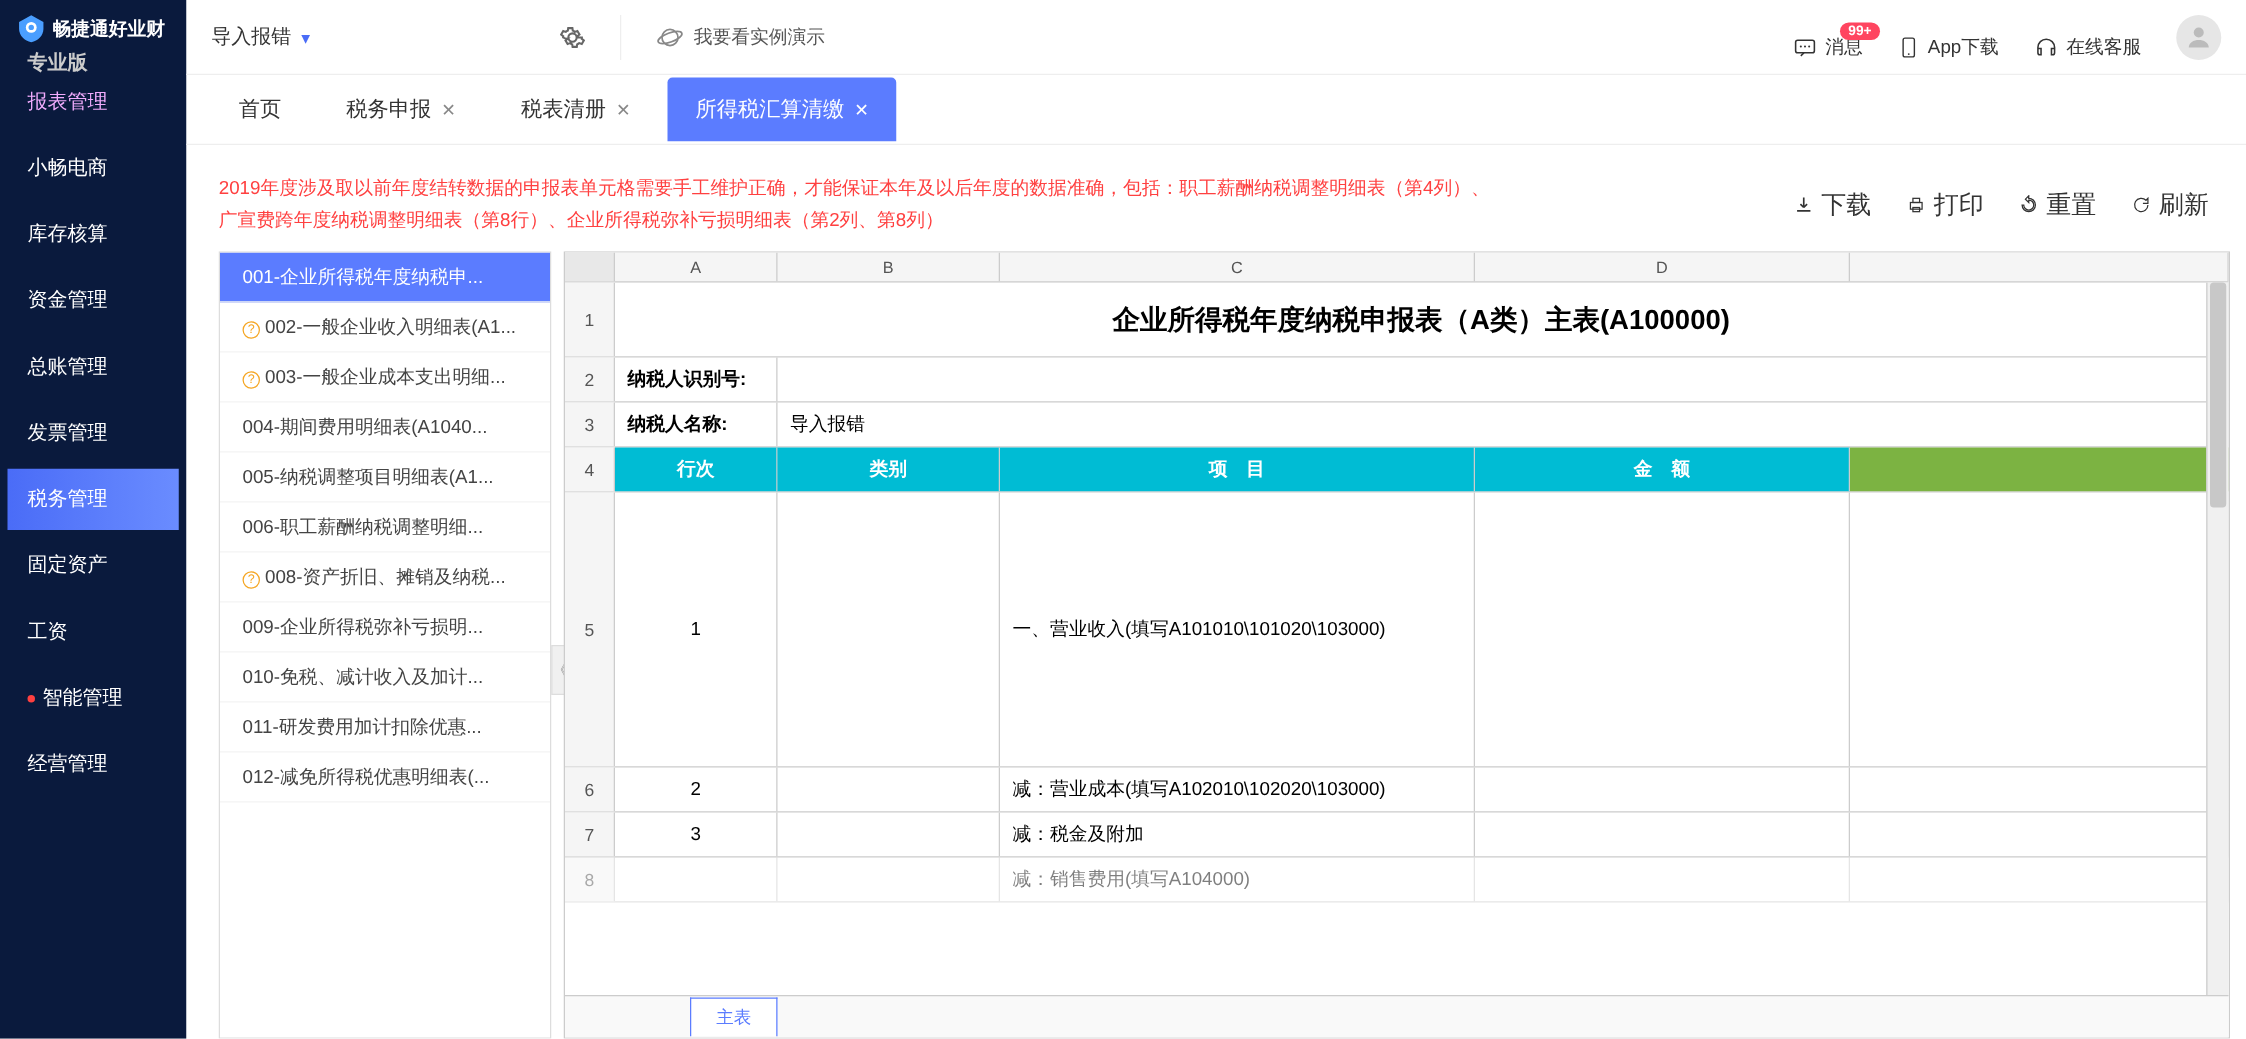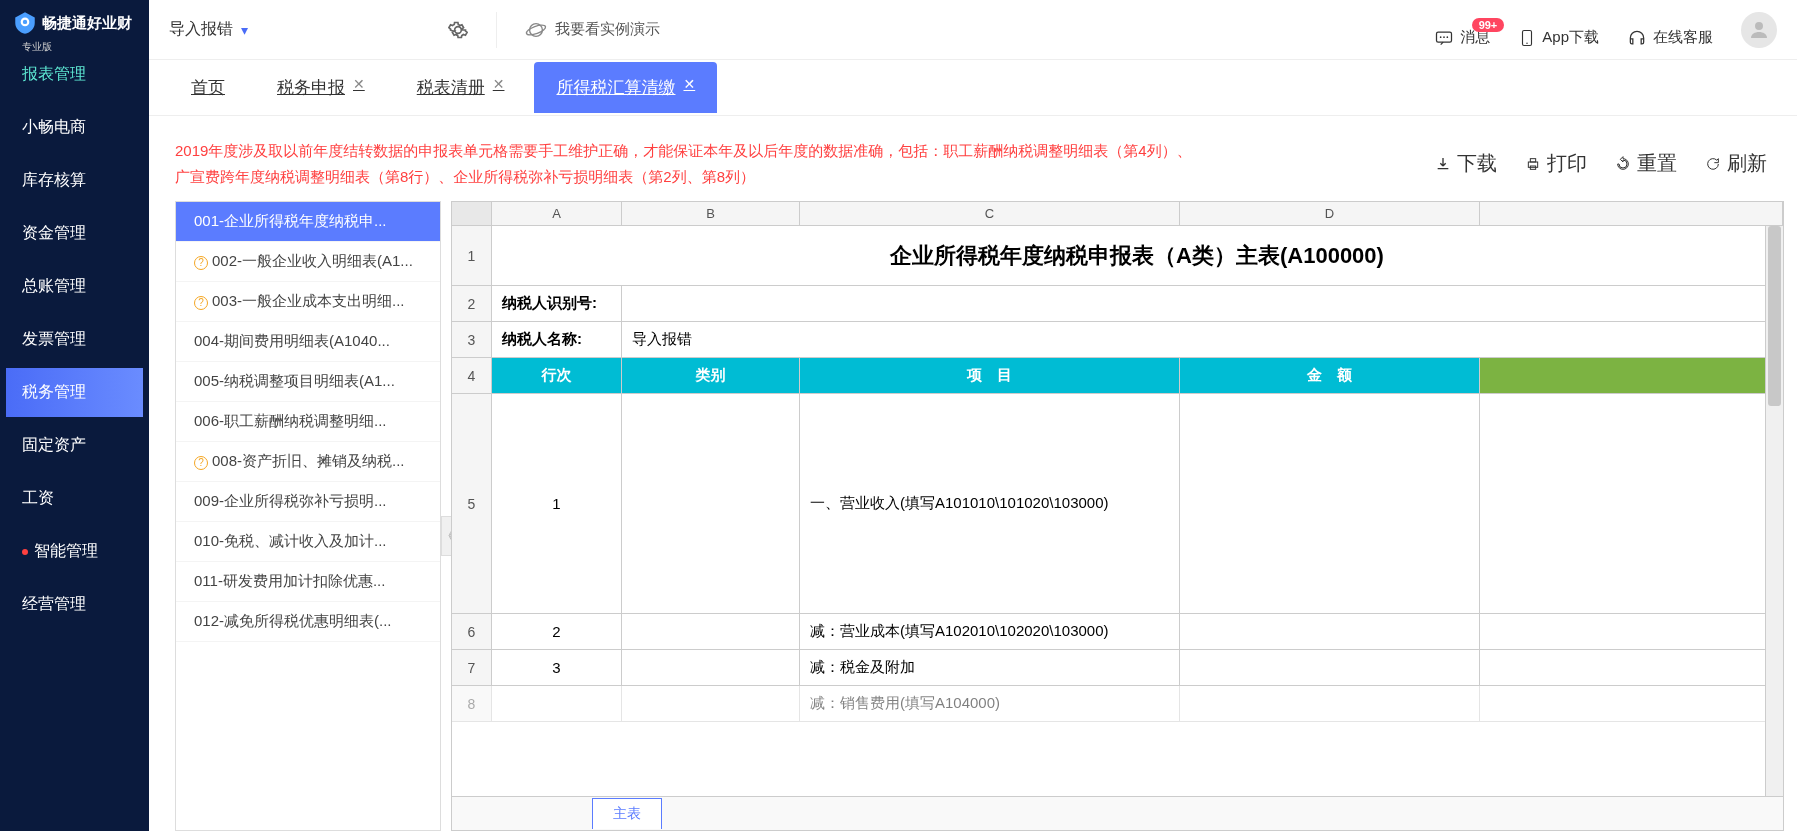--- a/index.html
+++ b/index.html
@@ -1,38 +1,38 @@
 <!DOCTYPE html>
 <html><head>
 <meta charset="utf-8">
 <style>
 * { margin:0; padding:0; box-sizing:border-box; font-family:"Microsoft YaHei","PingFang SC",sans-serif; }
 body { width:1797px; height:831px; overflow:hidden; background:#fff; display:flex; }
 .sidebar { width:149px; height:100%; background:#0a1a3d; color:#fff; display:flex; flex-direction:column; }
 .logo-area { padding:10px 12px 4px; display:flex; align-items:center; gap:4px; }
 .logo-svg { width:26px; height:26px; flex-shrink:0; }
 .logo-text { font-size:15px; font-weight:600; white-space:nowrap; }
-.edition { font-size:10px; color:#ccc; padding:0 0 6px 22px; }
+.edition { font-size:16px; color:#ccc; padding:0 0 6px 22px;font-weight:bold; }
 .nav-list { flex:1; overflow:hidden; }
 .nav-item { padding:16px 22px; font-size:16px; cursor:pointer; white-space:nowrap; position:relative; }
 .nav-item.active { background:linear-gradient(90deg,#4a6cf7,#6a8cff); border-radius:0; margin:2px 6px; padding:14px 16px; }
 .nav-item .dot { display:inline-block; width:6px; height:6px; background:#ff4040; border-radius:50%; margin-right:6px; vertical-align:middle; }
 .main { flex:1; display:flex; flex-direction:column; height:100%; }
 .topbar { height:60px; border-bottom:1px solid #eee; display:flex; align-items:center; padding:0 20px; gap:20px; }
 .project-select { display:flex; align-items:center; gap:8px; font-size:16px; color:#333; cursor:pointer; padding-right:180px; }
 .chev { color:#4a6cf7; font-size:14px; }
 .gear-btn { width:20px; height:20px; cursor:pointer; color:#666; }
 .topbar-divider { width:1px; height:36px; background:#eee; margin:0 8px; }
 .demo-link { display:flex; align-items:center; gap:8px; color:#555; font-size:15px; cursor:pointer; }
 .top-right { margin-left:auto; display:flex; align-items:flex-end; gap:28px; }
 .tr-item { display:flex; align-items:center; gap:6px; font-size:15px; color:#333; cursor:pointer; position:relative; }
 .badge { position:absolute; top:-10px; right:-14px; background:#ff4560; color:#fff; font-size:11px; padding:1px 7px; border-radius:10px; font-weight:600; }
 .avatar { width:36px; height:36px; background:#e6e6e6; border-radius:50%; display:flex; align-items:center; justify-content:center; }
 .tabs { height:56px; border-bottom:1px solid #eee; display:flex; align-items:center; padding:0 20px; gap:8px; }
-.tab { padding:14px 22px; font-size:17px; color:#333; cursor:pointer; display:flex; gap:8px; border-radius:4px 4px 0 0;text-decoration:underline; }
+.tab { padding:14px 22px; font-size:17px; color:#333; cursor:pointer; display:flex; align-items:center; gap:8px; border-radius:4px 4px 0 0; }
 .tab .close { color:#888; font-size:14px; }
 .tab.active { background:#5b7cff; color:#fff; }
 .tab.active .close { color:#fff; }
 .toolbar { display:flex; align-items:center; padding:22px 30px 12px 26px; gap:20px; }
 .notice { color:#ff4040; font-size:15px; line-height:1.7; max-width:1020px; }
 .actions { margin-left:auto; display:flex; gap:28px; }
 .act-btn { display:flex; align-items:center; gap:6px; font-size:20px; color:#333; cursor:pointer; }
 .content { flex:1; display:flex; padding:0 13px 0 26px; overflow:hidden; position:relative; }
 .tree { width:266px; border:1px solid #ddd; overflow-y:auto; font-size:15px; }
 .tree-item { padding:10px 12px 10px 18px; cursor:pointer; white-space:nowrap; overflow:hidden; text-overflow:ellipsis; border-bottom:1px solid #f4f4f4; position:relative; color:#444; }
@@ -47,39 +47,39 @@
 .sheet-body { flex:1; overflow:auto; }
 .srow { display:flex; border-bottom:1px solid #ccc; }
 .row-h { width:40px; background:#f5f5f5; border-right:1px solid #ccc; text-align:center; font-size:14px; color:#555; display:flex; align-items:center; justify-content:center; }
 .cell { border-right:1px solid #ccc; padding:6px 10px; font-size:15px; display:flex; align-items:center; }
 .r1{height:60px} .r2{height:36px} .r3{height:36px} .r4{height:36px} .r5{height:220px} .r6{height:36px} .r7{height:36px} .r8{height:36px}
 .title-cell{font-size:22px; font-weight:700; justify-content:center; flex:1}
 .label-cell{font-weight:600}
 .header-cell{background:#00bcd4; color:#fff; font-weight:600; justify-content:center}
 .green-cell{background:#7cb342}
 .sheet-footer { height:34px; border-top:1px solid #ccc; display:flex; align-items:center; background:#f9f9f9; padding-left:100px; }
-.sheet-tab { padding:6px 20px; border:1px solid #5b7cff; border-bottom:none; color:#5b7cff; font-size:14px; background:#fff; cursor:pointer;margin-left:40px; }
+.sheet-tab { padding:6px 20px; border:1px solid #5b7cff; border-bottom:none; color:#5b7cff; font-size:14px; background:#fff; cursor:pointer; }
 .vscroll { position:absolute; right:0; top:24px; bottom:34px; width:18px; background:#f0f0f0; border-left:1px solid #ccc; }
 .vthumb { position:absolute; top:0; left:2px; right:2px; height:180px; background:#c8c8c8; border-radius:3px; }
 </style>
 </head>
 <body>
 
 <div class="sidebar">
   <div class="logo-area">
     <svg class="logo-svg" viewBox="0 0 24 24">
         <path fill="#4a9eff" d="M12 2L3 7v5c0 5 4 9 9 10 5-1 9-5 9-10V7l-9-5z"></path>
         <circle cx="12" cy="11" r="4" fill="#fff"></circle>
         <circle cx="12" cy="11" r="2" fill="#4a9eff"></circle>
       </svg>
     <span class="logo-text">畅捷通好业财</span>
   </div>
   <div class="edition">专业版</div>
   <div class="nav-list">
-    <div class="nav-item" style="padding-top:4px;color:#5eead4">报表管理</div>
+    <div class="nav-item" style="padding-top:4px;color:#f0abfc">报表管理</div>
     <div class="nav-item">小畅电商</div>
     <div class="nav-item">库存核算</div>
     <div class="nav-item">资金管理</div>
     <div class="nav-item">总账管理</div>
     <div class="nav-item">发票管理</div>
     <div class="nav-item active">税务管理</div>
     <div class="nav-item">固定资产</div>
     <div class="nav-item">工资</div>
     <div class="nav-item"><span class="dot"></span><span>智能管理</span></div>
     <div class="nav-item">经营管理</div>

